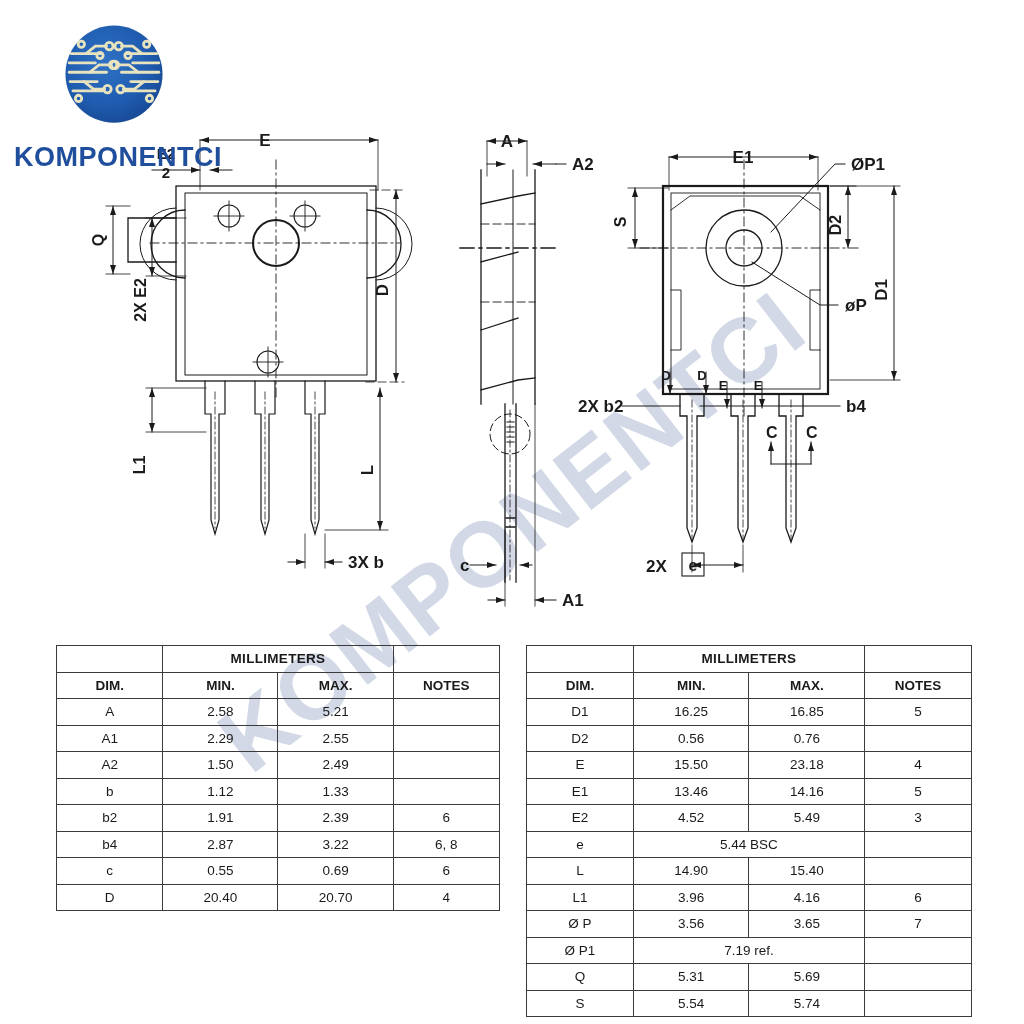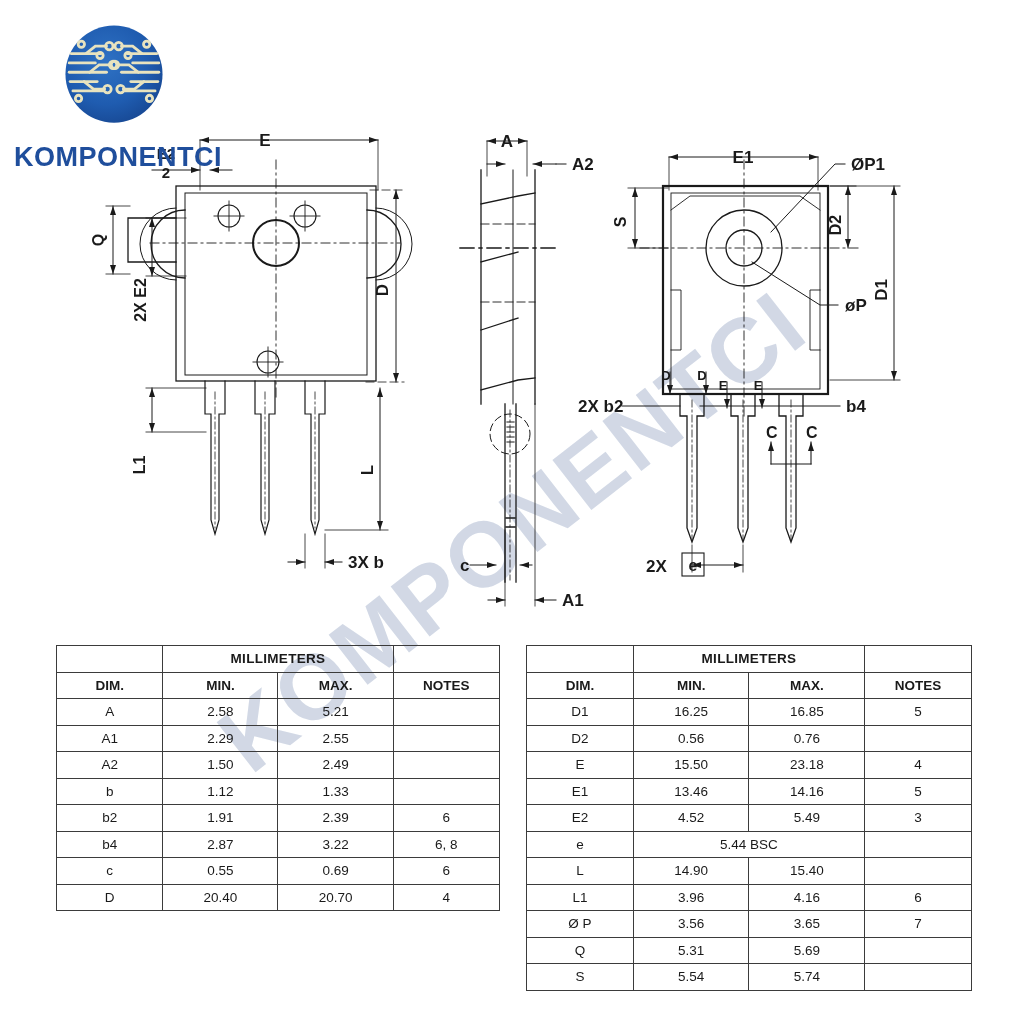--- a/index.html
+++ b/index.html
@@ -515,20 +515,25 @@
           <td>4.16</td>
           <td>6</td>
         </tr>
         <tr>
           <td>Ø P</td>
           <td>3.56</td>
           <td>3.65</td>
           <td>7</td>
         </tr>
         <tr>
+          <td>Ø P1</td>
+          <td colspan="2">7.19 ref.</td>
+          <td></td>
+        </tr>
+        <tr>
           <td>Q</td>
           <td>5.31</td>
           <td>5.69</td>
           <td></td>
         </tr>
         <tr>
           <td>S</td>
           <td>5.54</td>
           <td>5.74</td>
           <td></td>

